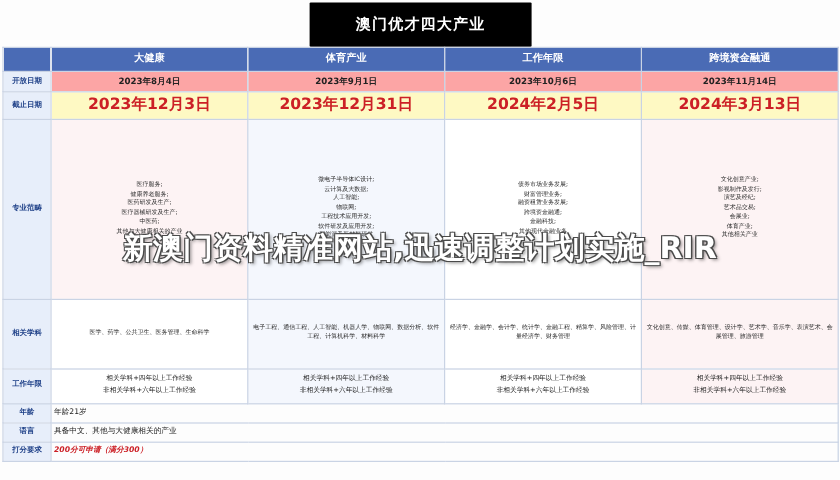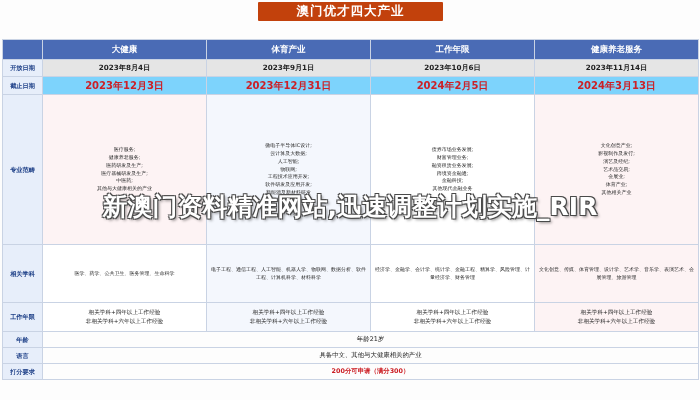--- a/index.html
+++ b/index.html
@@ -20,22 +20,22 @@
     background: #fdfdfd;
     overflow: hidden;
   }
 
   
   .banner {
     position: absolute;
     left: 258px;
     top: 2px;
     width: 185px;
-    height: 19px;
-    background: #c2410c;
+    height: 37px;
+    background: #000000;
     color: #ffffff;
     font-size: 12.5px;
     font-weight: bold;
     letter-spacing: 1px;
     display: flex;
     align-items: center;
     justify-content: center;
     border-radius: 1px;
     font-family: Liberation Mono, monospace;
   }
@@ -77,35 +77,35 @@
   }
   .colhead td.rowhead {
     background: #4a6bb5;
     color: #4a6bb5;
   }
   .date-row td {
     text-align: center;
     font-size: 7.2px;
     font-weight: bold;
     height: 14px;
-    background: #e5e5e5;
+    background: #fca5a5;
     color: #222222;
   }
   .date-row td.rowhead {
     font-size: 6.2px;
     font-weight: bold;
     background: #e7eefa;
     color: #1d3f87;
   }
   .deadline-row td {
     text-align: center;
-    font-size: 10px;
+    font-size: 13px;
     font-weight: bold;
     height: 14px;
-    background: #7dd3fc;
+    background: #fef9c3;
     color: #cc2026;
   }
   .deadline-row td.rowhead {
     font-size: 6.2px;
     background: #e7eefa;
     color: #1d3f87;
   }
   .cell-body {
     font-size: 5.0px;
     line-height: 1.55;
@@ -121,27 +121,27 @@
   .plain {
     background: #ffffff;
   }
   .work-row td {
     text-align: center;
     font-size: 5.6px;
     height: 26px;
     line-height: 1.7;
   }
   .age-row td, .lang-row td, .score-row td {
-    text-align: center;
     height: 13px;
     font-size: 6.4px;
   }
   .score-row td.scorecell {
     color: #cc2026;
     font-weight: bold;
+    font-style: italic;
   }
   .age-row td.rowhead, .lang-row td.rowhead, .score-row td.rowhead,
   .work-row td.rowhead {
     font-size: 6.2px;
   }
 
   
   .overlay {
     position: absolute;
     left: 0;
@@ -183,21 +183,21 @@
       <col style="width:164px">
       <col style="width:164px">
       <col style="width:164px">
     </colgroup>
     <tbody>
       <tr class="colhead">
         <td class="rowhead">&nbsp;</td>
         <td>大健康</td>
         <td>体育产业</td>
         <td>工作年限</td>
-        <td>健康养老服务</td>
+        <td>跨境资金融通</td>
       </tr>
 
       <tr class="date-row">
         <td class="rowhead">开放日期</td>
         <td>2023年8月4日</td>
         <td>2023年9月1日</td>
         <td>2023年10月6日</td>
         <td>2023年11月14日</td>
       </tr>
 

